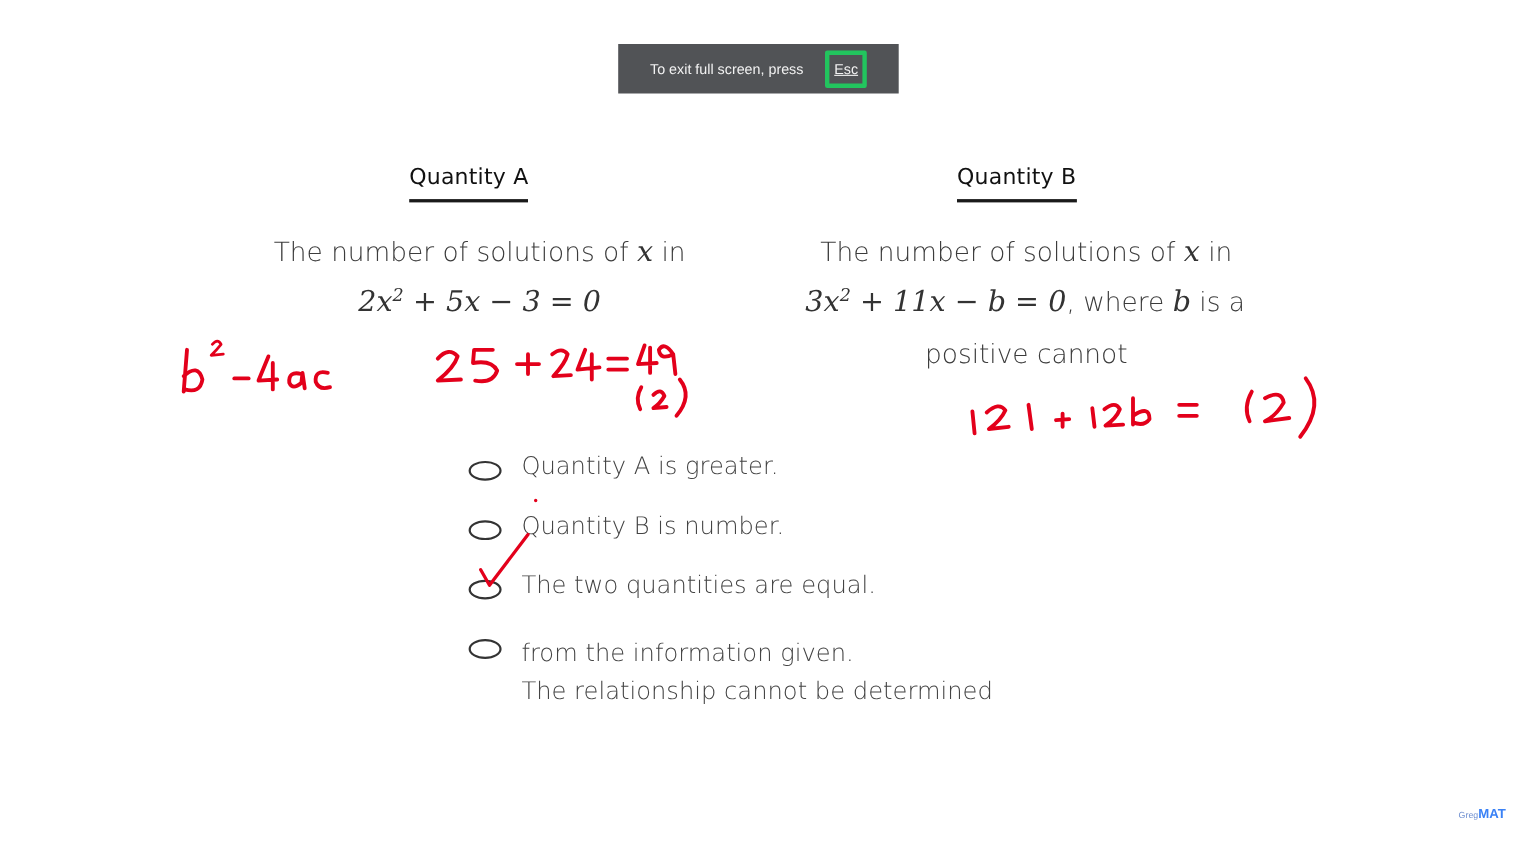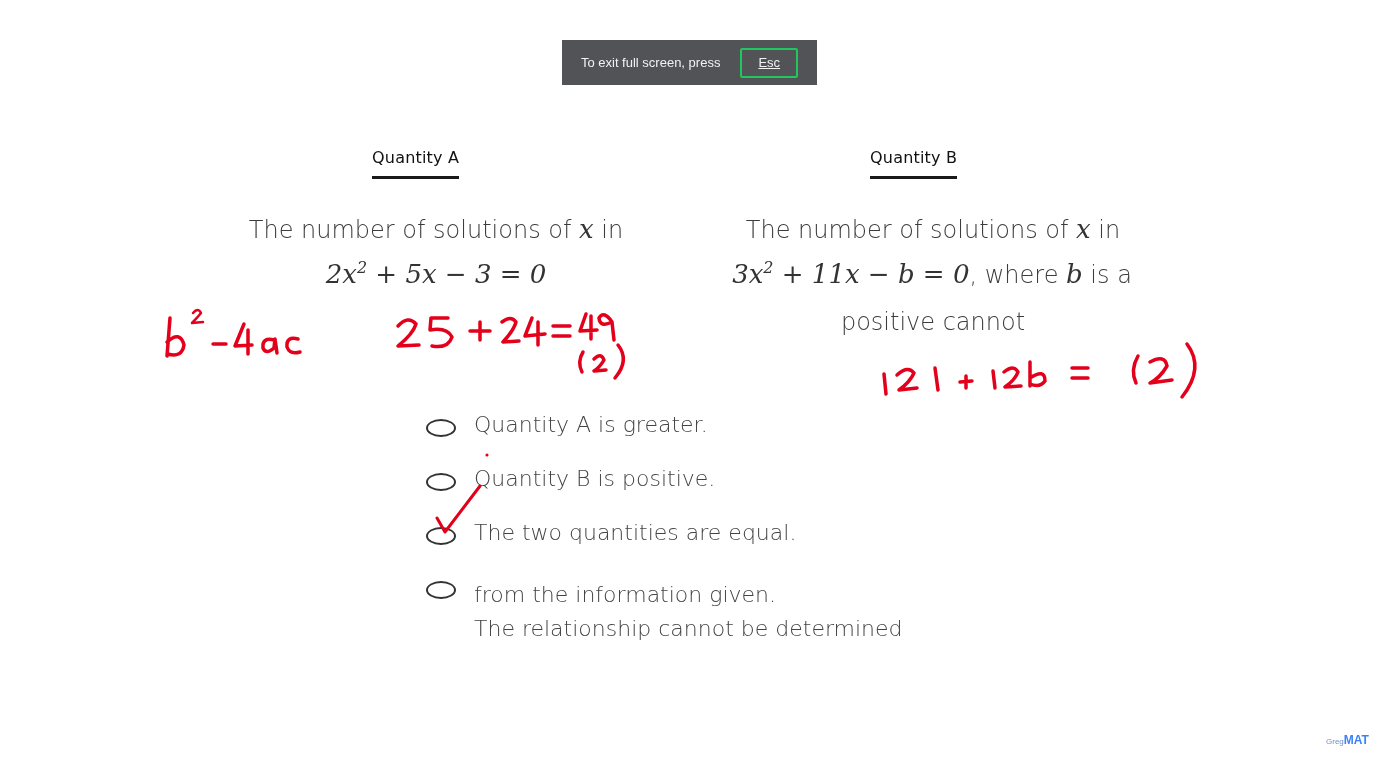--- a/index.html
+++ b/index.html
@@ -1,22 +1,22 @@
 <!DOCTYPE html>
 <html><head>
   <meta charset="utf-8">
   <style>
     html, body { margin:0; padding:0; }
     body { width:1380px; height:776px; background:#ffffff; position:relative; overflow:hidden;
            font-family:"DejaVu Sans", sans-serif; color:#3a3a3a; }
     .fs-banner { position:absolute; left:562px; top:40px; width:255px; height:45px; background:#515356;
                  box-sizing:border-box; display:flex; align-items:center; justify-content:center; gap:20px;
                  color:#f2f2f2; font-family:"Liberation Sans", sans-serif; font-size:13px; }
-    .fs-key { border:2px solid #22c55e; border-radius:2px; padding:5px 16px; font-size:13px; line-height:16px;text-decoration:underline; }
-    .qhead { position:absolute; top:148px; font-family:"DejaVu Sans", sans-serif; font-size:16px; color:#111;
+    .fs-key { border:4px solid #22c55e; border-radius:2px; padding:5px 4px; font-size:13px; line-height:16px;text-decoration:underline; }
+    .qhead { position:absolute; top:148px; font-family:"DejaVu Sans", sans-serif; font-size:20px; color:#111;
              font-weight:500; padding-bottom:9px; border-bottom:3px solid #1a1a1a; letter-spacing:0.2px; }
     .qtext { position:absolute; font-size:24px; color:#3c3c3c; text-align:center; white-space:nowrap; font-weight:300; }
     .math { font-family:"DejaVu Serif", serif; font-size:26px; color:#333; }
     .math i { font-style:italic; }
     .math sup { font-size:16px; }
     .choice { position:absolute; left:426px; display:flex; align-items:flex-start; }
     .radio { width:30px; height:18px; border:2px solid #333; border-radius:50%; box-sizing:border-box; margin-top:7px; margin-right:18px; flex:none; }
     .choice-label { font-size:22px; color:#444; line-height:42px; margin-top:-8px; font-weight:300; }
     .hand { position:absolute; left:0; top:0; width:1380px; height:776px; pointer-events:none; }
     .logo { position:absolute; left:1326px; top:733px; font-family:"Liberation Sans", sans-serif; font-size:12px; }
@@ -48,21 +48,21 @@
   <span class="math"><i>3x<sup>2</sup> + 11x − b = 0</i></span><span>, where </span><span class="math"><i>b</i></span><span> is a</span>
 </div>
 <div class="qtext" style="left:733px; top:308px; width:400px;">positive cannot</div>
 
 <div class="choice" style="top:412px;">
   <span class="radio"></span>
   <span class="choice-label">Quantity A is greater.</span>
 </div>
 <div class="choice" style="top:466px;">
   <span class="radio"></span>
-  <span class="choice-label">Quantity B is positive.</span>
+  <span class="choice-label">Quantity B is number.</span>
 </div>
 <div class="choice" style="top:520px;">
   <span class="radio"></span>
   <span class="choice-label">The two quantities are equal.</span>
 </div>
 <div class="choice" style="top:574px;">
   <span class="radio"></span>
   <span style="display:flex; flex-direction:column;">
     <span class="choice-label" style="margin-top:0;">from the information given.</span>
     <span class="choice-label">The relationship cannot be determined</span>

